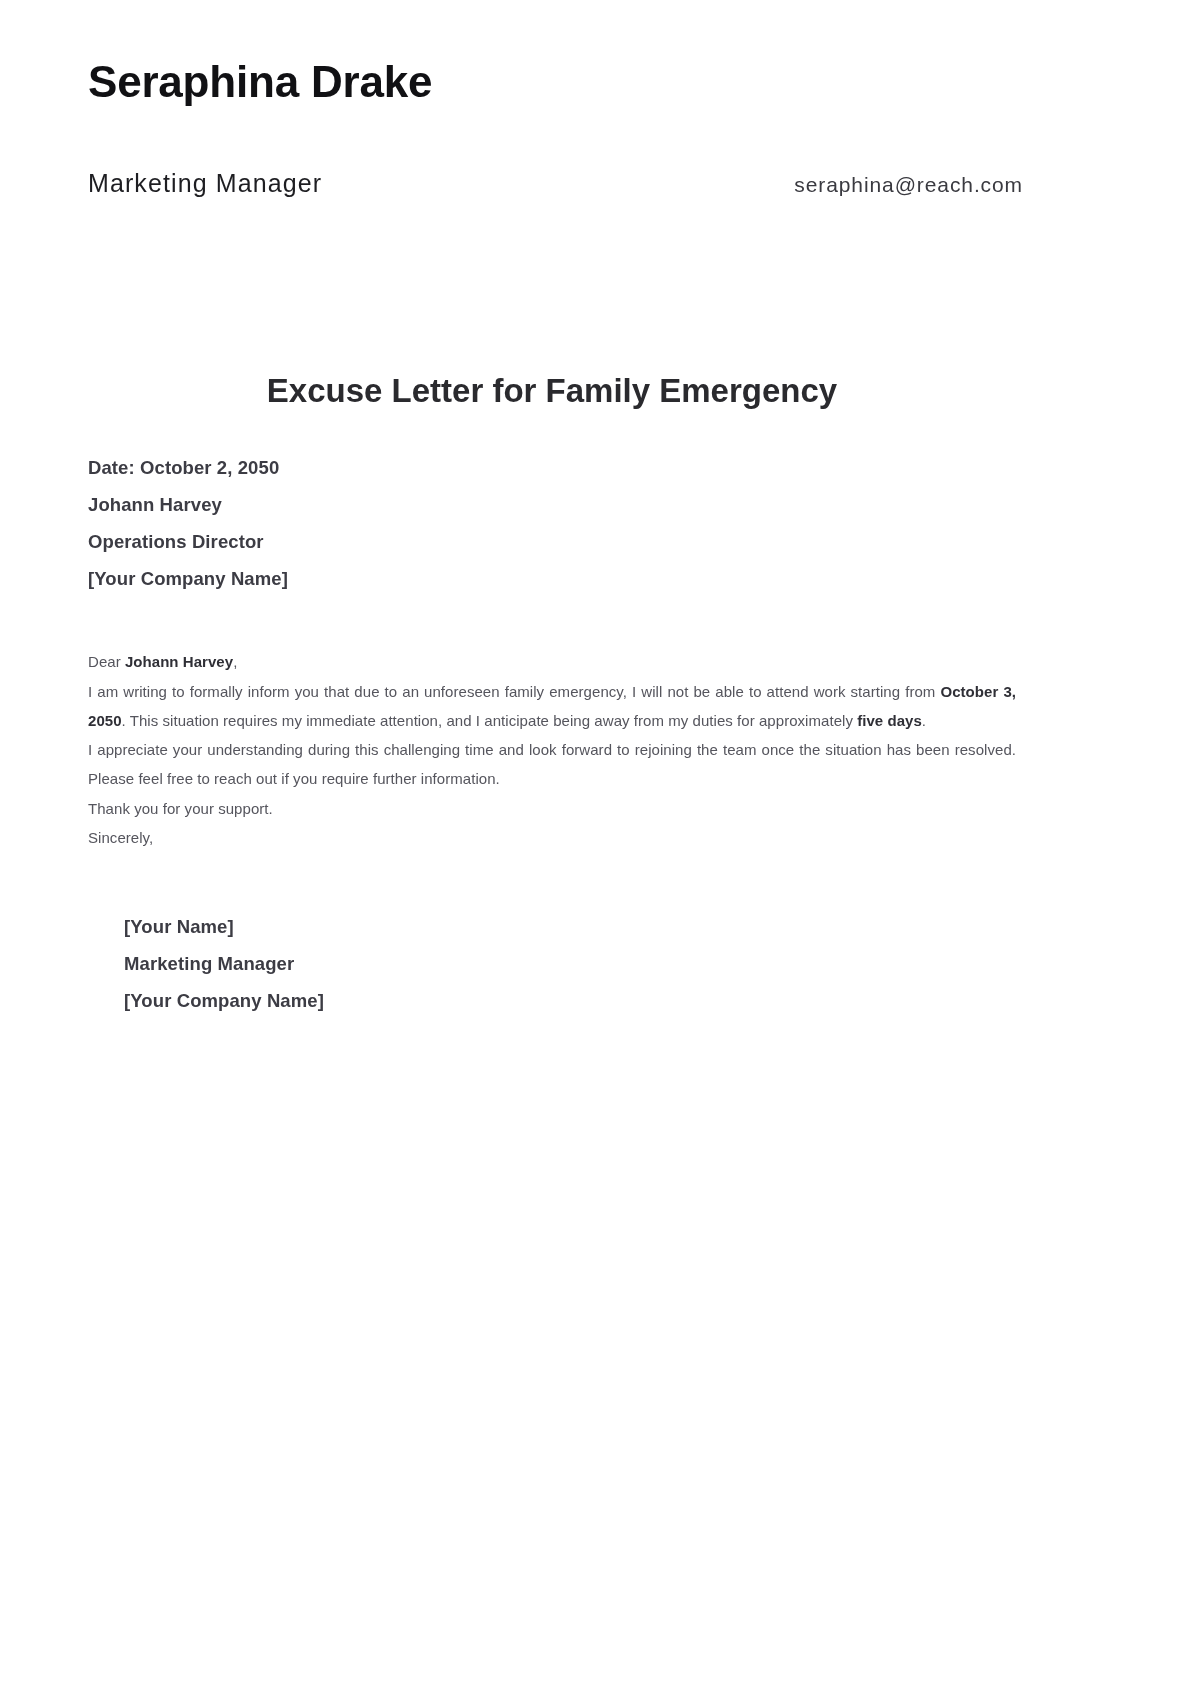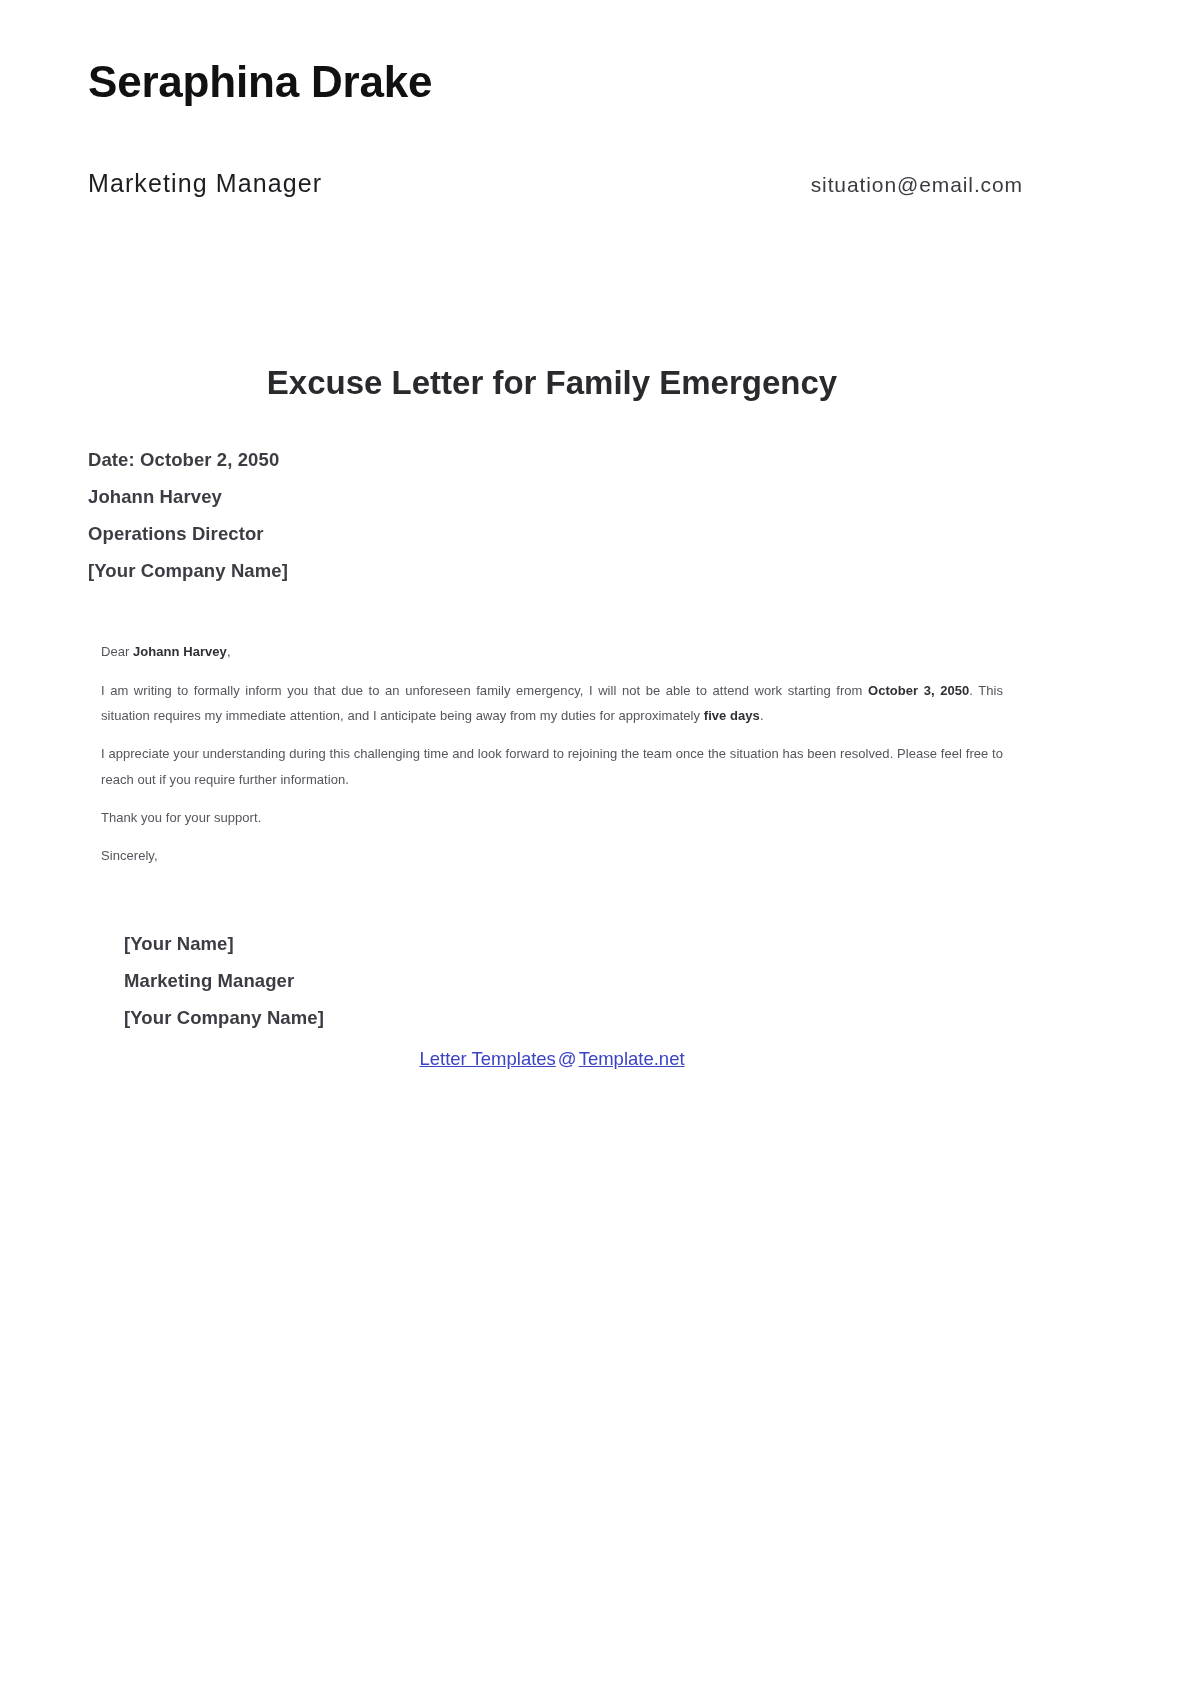--- a/index.html
+++ b/index.html
@@ -55,21 +55,21 @@
     font-weight: 400;
     letter-spacing: 0.9px;
     color: #3a3a40;
     line-height: 1.2;
   }
 
   
   .letter {
     position: absolute;
     left: 88px;
-    top: 362px;
+    top: 370px;
     width: 928px;
   }
 
   .letter-title {
     font-size: 33px;
     font-weight: 700;
     color: #2a2a2e;
     text-align: center;
     line-height: 1.25;
     margin: 0 0 38px 0;
@@ -83,27 +83,27 @@
     font-weight: 700;
     color: #3c3c44;
     line-height: 2.0;
     letter-spacing: 0.1px;
   }
 
   .body-block {
     margin-top: 50px;
   }
   .body-para {
-    font-size: 13px;
+    font-size: 15px;
     font-weight: 400;
     color: #55555d;
     line-height: 1.95;
     text-align: justify;
     text-justify: inter-word;
-    margin: 13px;
+    margin: 0;
     letter-spacing: 0.05px;
   }
   .body-para.nojustify {
     text-align: left;
   }
   .body-para b {
     font-weight: 700;
     color: #2f2f36;
   }
 
@@ -138,21 +138,21 @@
 </style>
 </head>
 <body>
 
 <div class="page">
 
   <div class="letterhead">
     <div class="person-name">Seraphina Drake</div>
     <div class="headline-row">
       <div class="person-role">Marketing Manager</div>
-      <div class="person-email">situation@email.com</div>
+      <div class="person-email">seraphina@reach.com</div>
     </div>
   </div>
 
   <div class="letter">
 
     <div class="letter-title">Excuse Letter for Family Emergency</div>
 
     <div class="addr-block">
       <div class="addr-line">Date: October 2, 2050</div>
       <div class="addr-line">Johann Harvey</div>
@@ -173,16 +173,15 @@
 
       <p class="body-para nojustify">Sincerely,</p>
     </div>
 
     <div class="sign-block">
       <div class="sign-line">[Your Name]</div>
       <div class="sign-line">Marketing Manager</div>
       <div class="sign-line">[Your Company Name]</div>
     </div>
 
-    <div class="footer"><a href="#">Letter Templates</a><span class="sep">@</span><a href="#">Template.net</a></div>
 
   </div>
 </div>
 
 </body></html>

